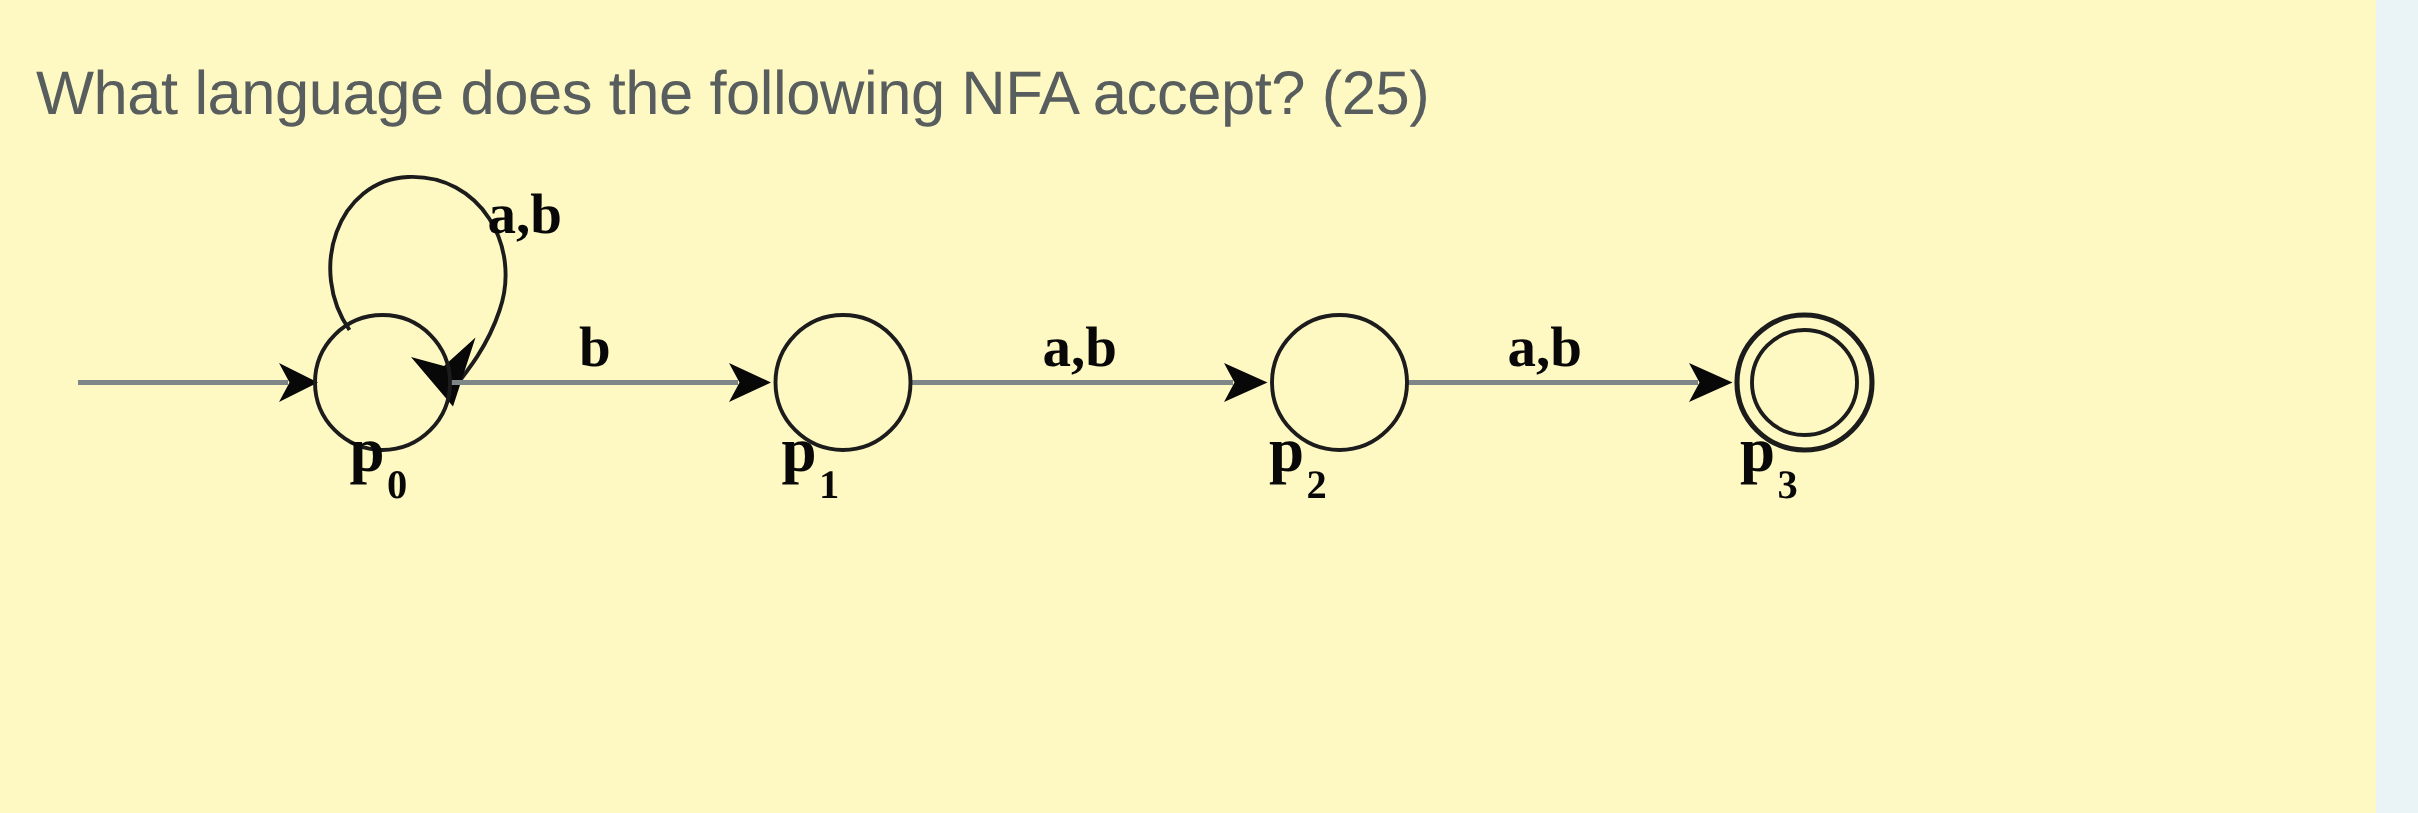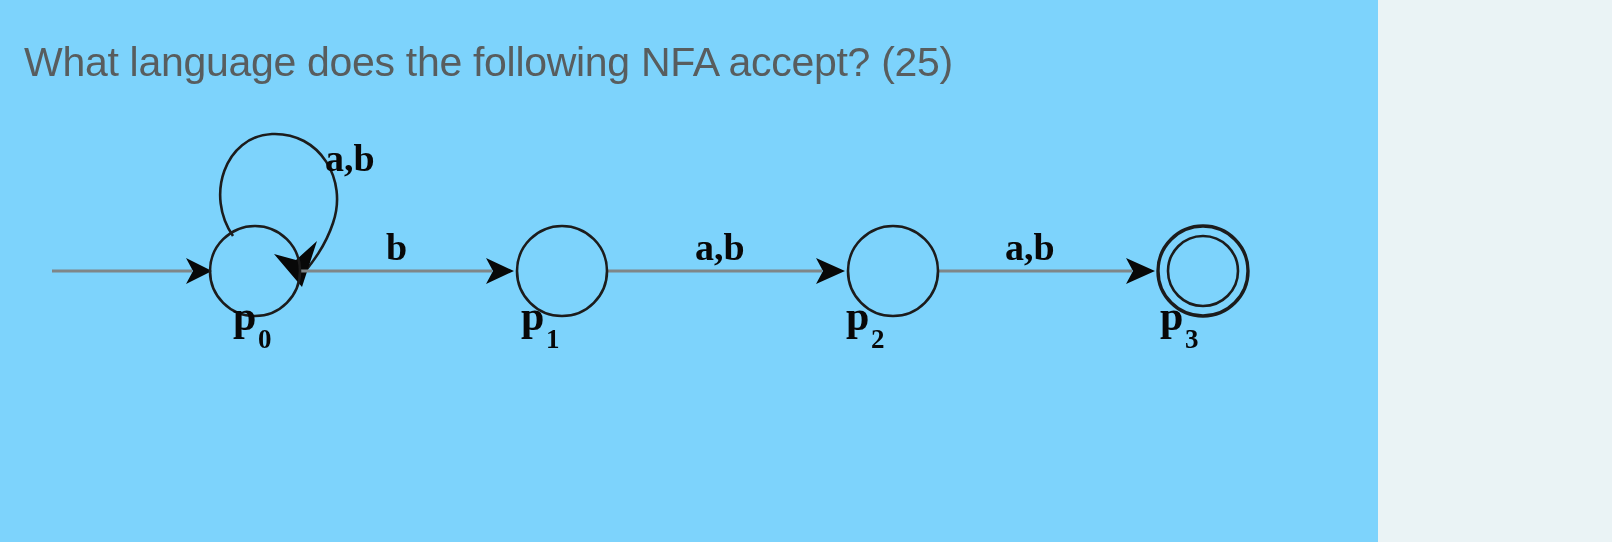--- a/index.html
+++ b/index.html
@@ -10,40 +10,40 @@
   body {
     width: 1612px;
     height: 542px;
     background: #eaf3f5;
     font-family: "Liberation Sans", sans-serif;
     overflow: hidden;
     position: relative;
   }
   #page {
     position: relative;
-    width: 1378px;
+    width: 1584px;
     height: 542px;
-    background: #7dd3fc;
+    background: #fef9c3;
   }
   #question-title {
     position: absolute;
     left: 24px;
     top: 40px;
     font-family: "Liberation Sans", sans-serif;
     font-size: 41px;
     font-weight: 400;
     letter-spacing: -0.3px;
     color: #585d5e;
     white-space: nowrap;
     line-height: 1.1;
   }
   #nfa-figure {
     position: absolute;
     left: 0;
-    top: 108px;
+    top: 92px;
     width: 1400px;
     height: 300px;
   }
   #nfa-svg {
     display: block;
   }
   .state-circle {
     fill: none;
     stroke: #1c1c1c;
     stroke-width: 2.6;

